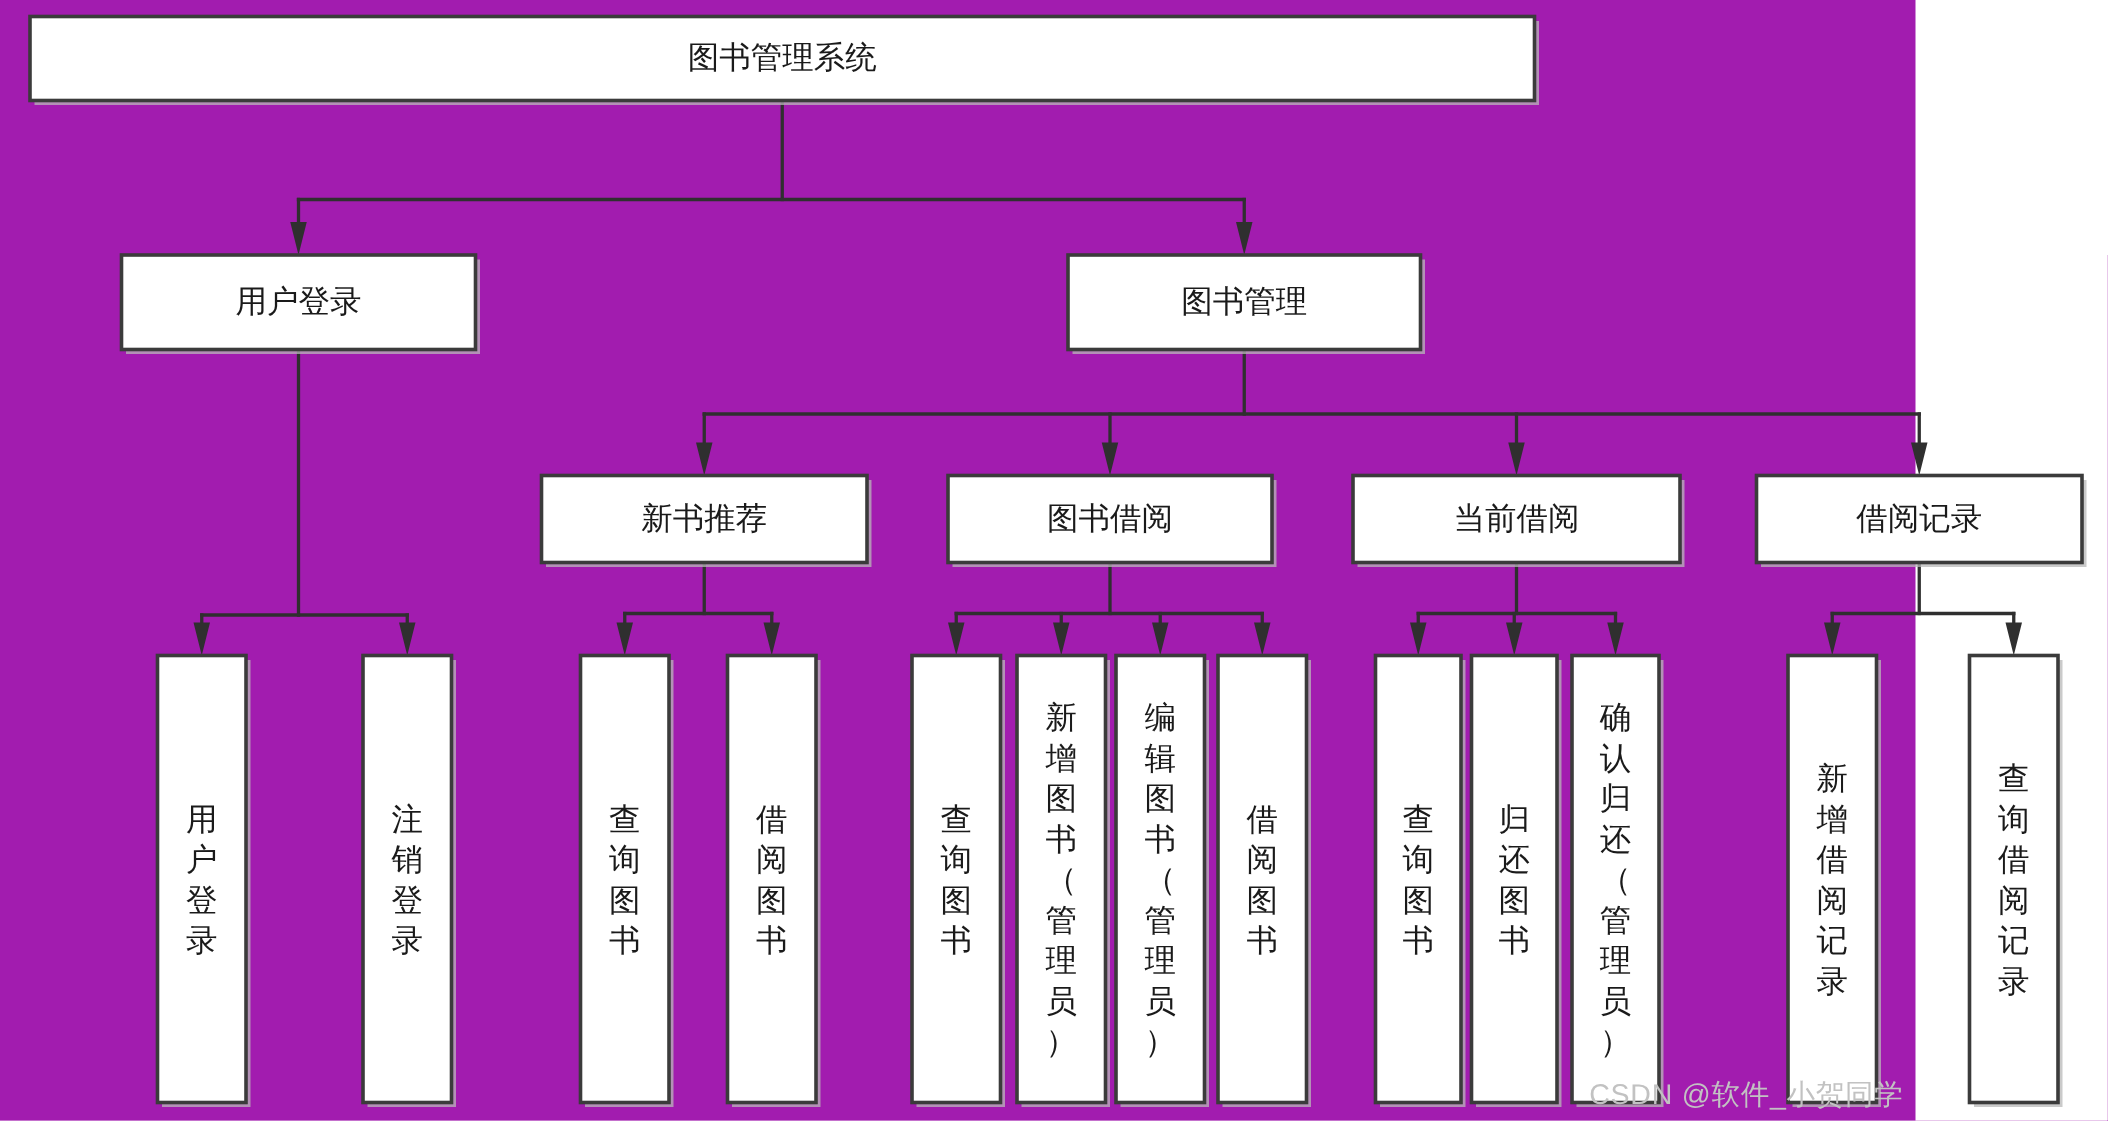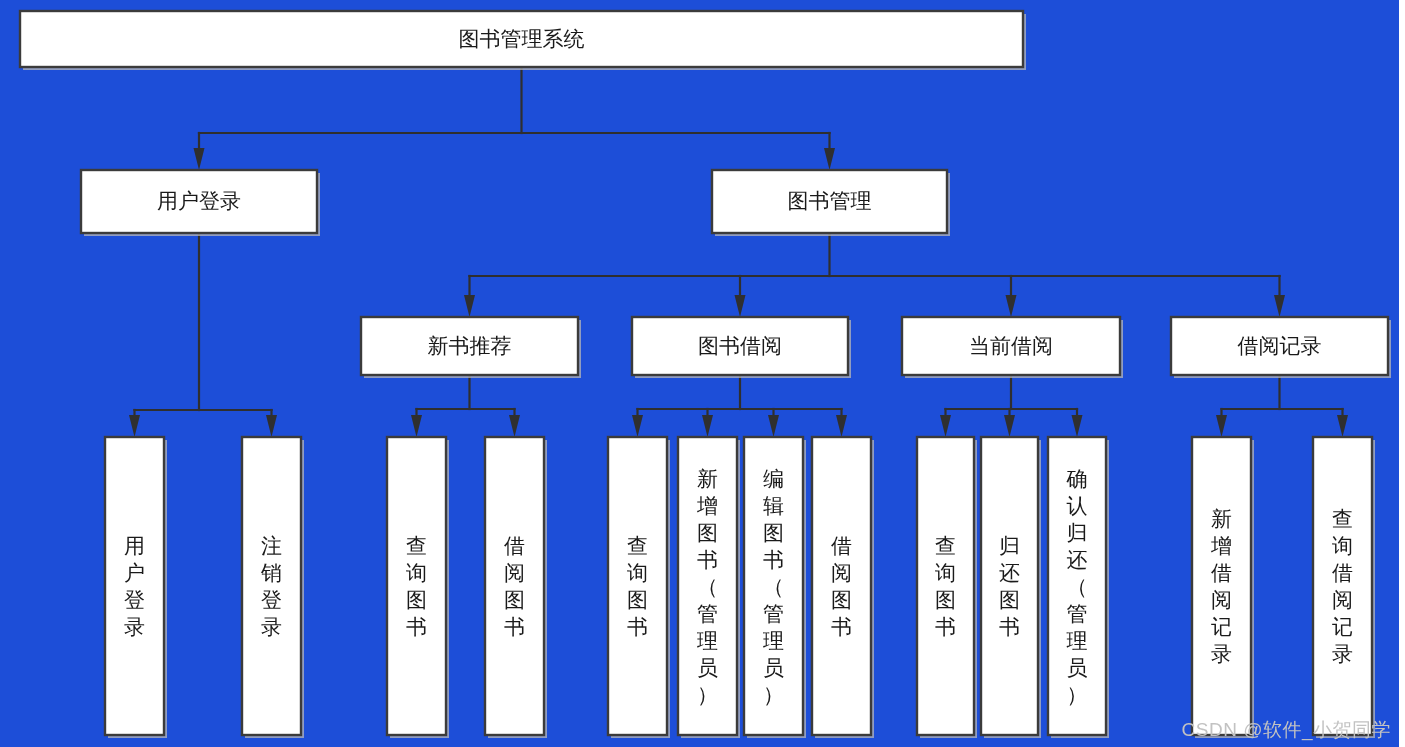--- a/index.html
+++ b/index.html
@@ -8,23 +8,23 @@
     background: #ffffff;
   }
   body {
     width: 1405px;
     height: 747px;
     font-family: "Liberation Sans", "DejaVu Sans", sans-serif;
     overflow: hidden;
   }
   #diagram-root {
     position: relative;
-    width: 1399px;
+    width: 1277px;
     height: 747px;
-    background: #1d4ed8;
+    background: #a21caf;
   }
   svg#tree-svg {
     position: absolute;
     left: 0;
     top: 0;
     width: 1405px;
     height: 747px;
     display: block;
   }
   .node-box {

